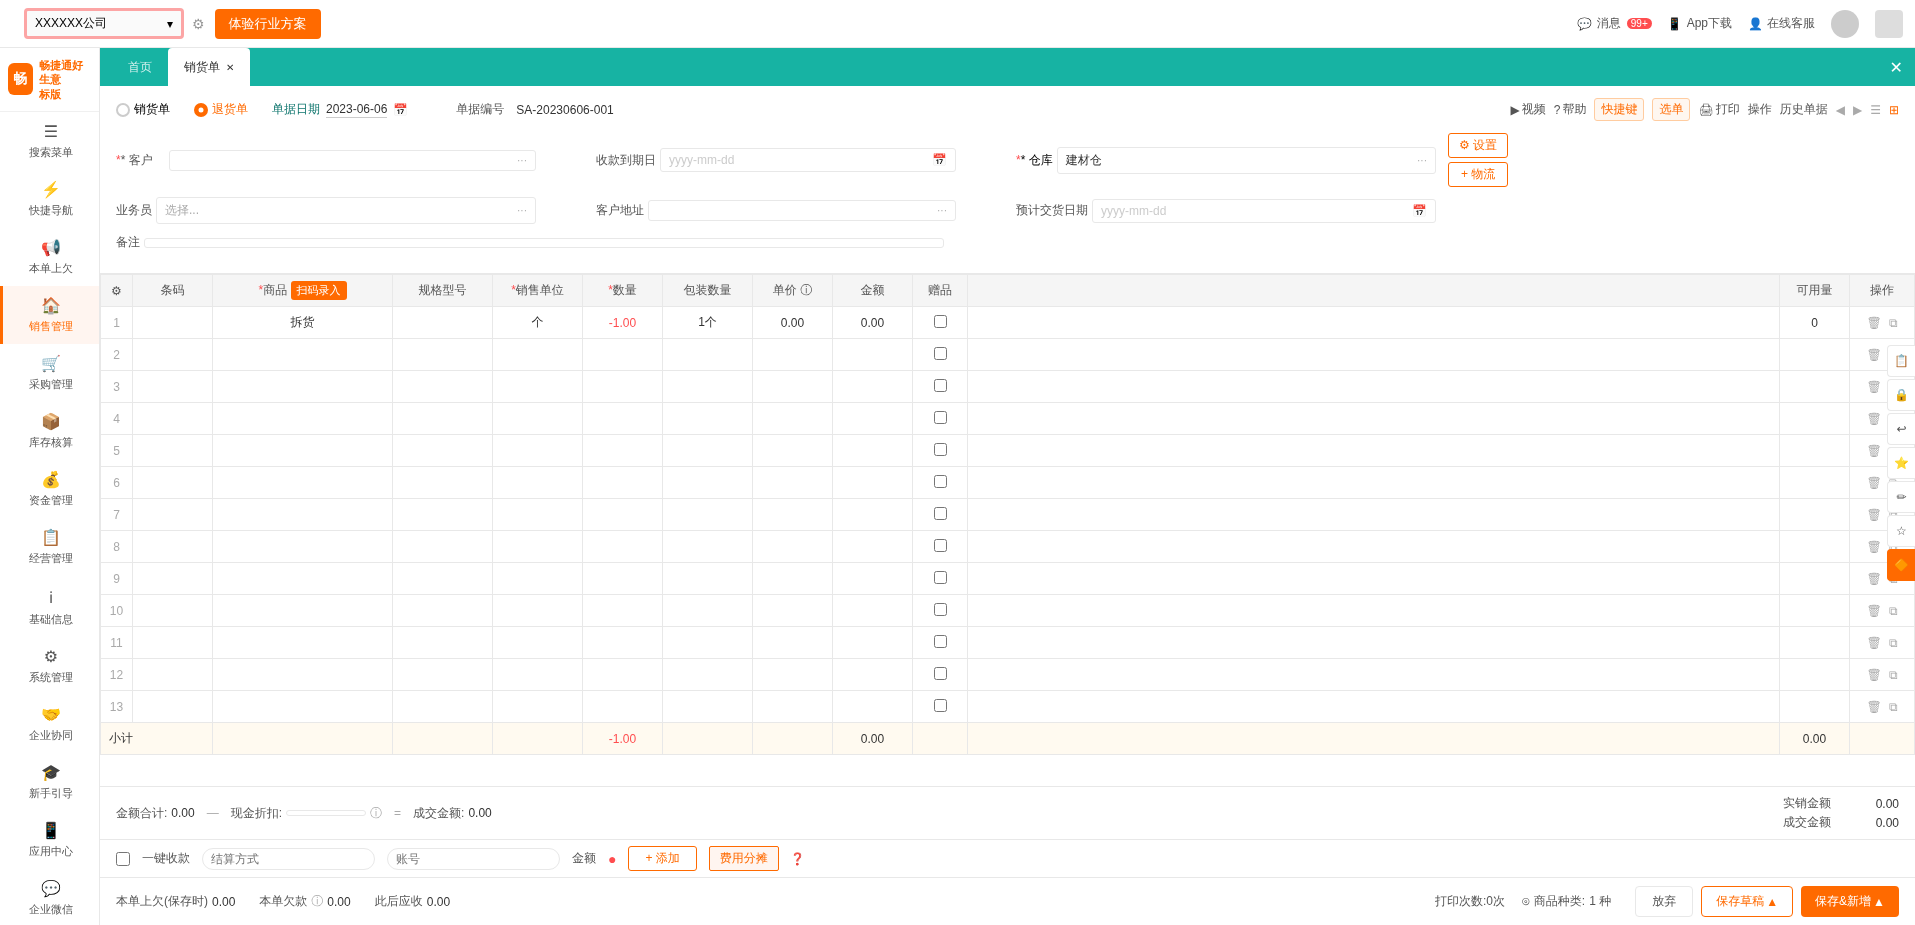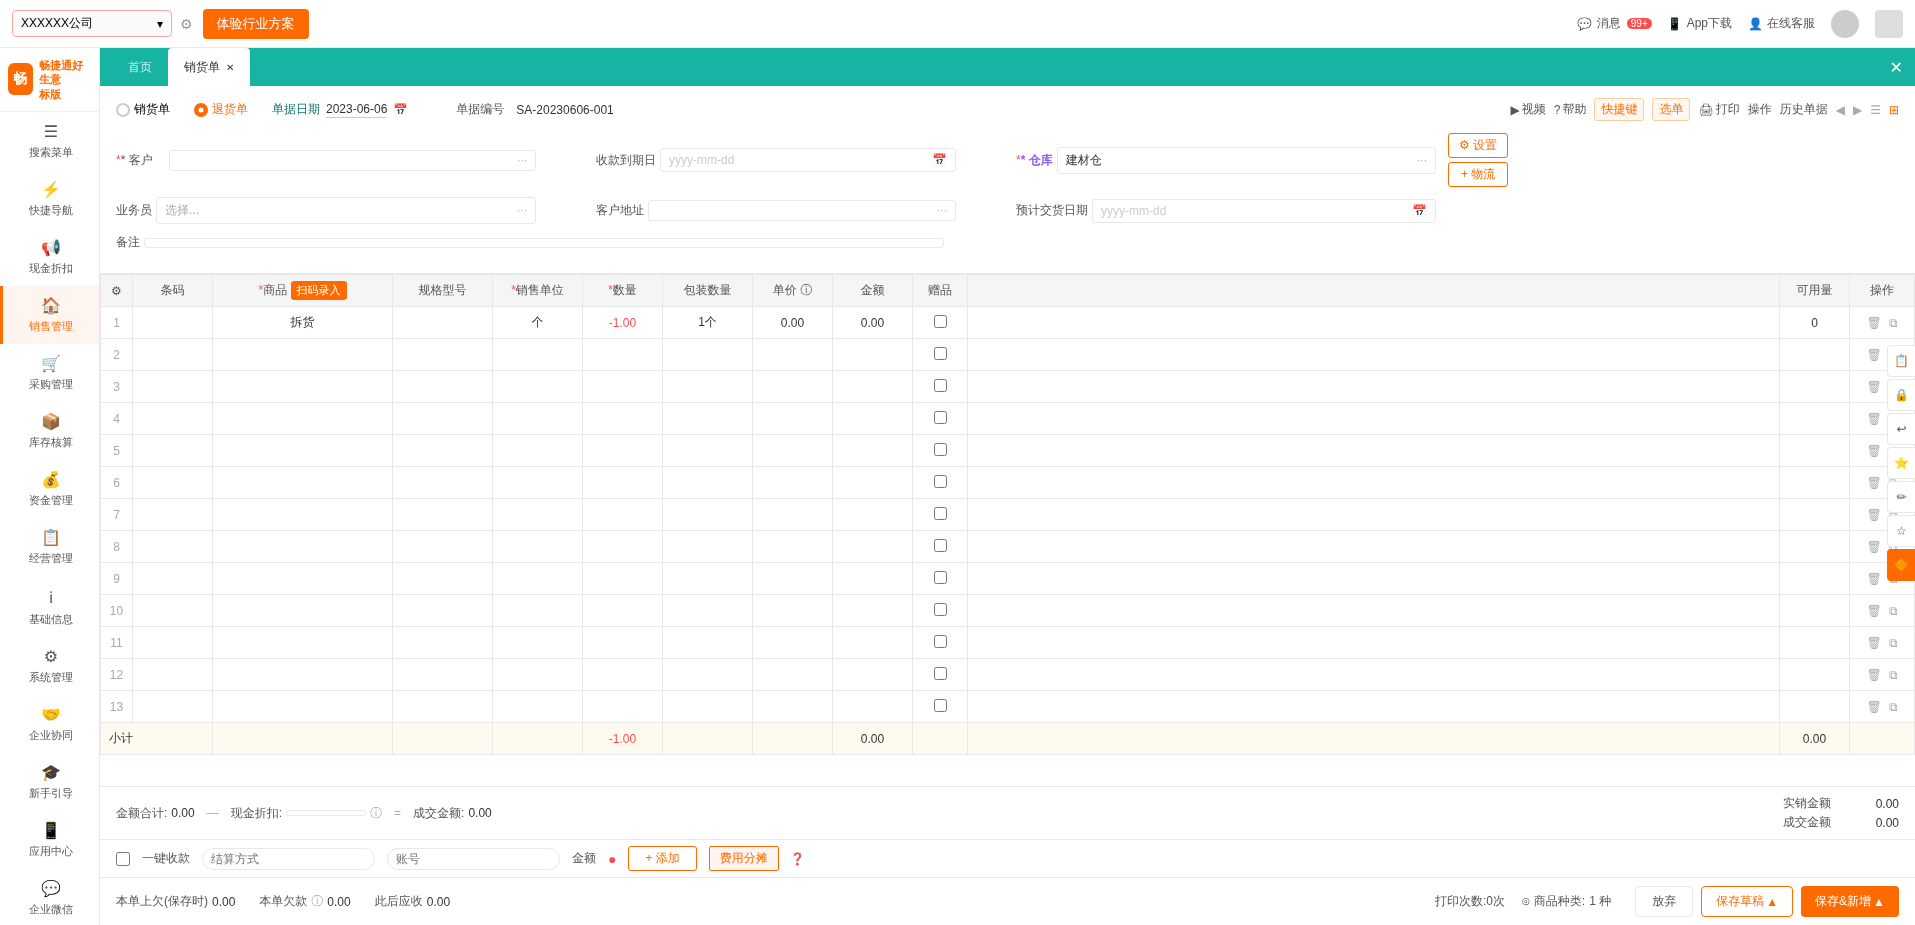--- a/index.html
+++ b/index.html
@@ -10,23 +10,24 @@
       height: 48px;
       background: #fff;
       display: flex;
       align-items: center;
       padding: 0 12px;
       border-bottom: 1px solid #e8e8e8;
       position: relative;
     }
     .company-selector {
       display: flex; align-items: center; gap: 4px;
-      border: 1px solid #fca5a5; border-radius: 4px;
+      border: 3px solid #fca5a5; border-radius: 4px;
       padding: 4px 8px; cursor: pointer; min-width: 160px;
       background: #fafafa;
+      margin-left: 12px;
     }
     .gear-icon { color: #999; margin-left: 8px; cursor: pointer; font-size: 14px; }
     .trial-btn {
       background: #ff6a00; color: #fff; border: none; border-radius: 4px;
       padding: 6px 14px; cursor: pointer; margin-left: 10px; font-size: 13px;
     }
     .top-right {
       margin-left: auto; display: flex; align-items: center; gap: 16px;
     }
     .top-right-item { display: flex; align-items: center; gap: 4px; color: #555; cursor: pointer; font-size: 12px; }
@@ -256,21 +257,21 @@
     <div class="sidebar-item">
       <span class="sidebar-icon">☰</span>
       <span class="sidebar-label">搜索菜单</span>
     </div>
     <div class="sidebar-item">
       <span class="sidebar-icon">⚡</span>
       <span class="sidebar-label">快捷导航</span>
     </div>
     <div class="sidebar-item">
       <span class="sidebar-icon">📢</span>
-      <span class="sidebar-label">现金折扣</span>
+      <span class="sidebar-label">本单上欠</span>
     </div>
     <div class="sidebar-item active">
       <span class="sidebar-icon">🏠</span>
       <span class="sidebar-label">销售管理</span>
     </div>
     <div class="sidebar-item">
       <span class="sidebar-icon">🛒</span>
       <span class="sidebar-label">采购管理</span>
     </div>
     <div class="sidebar-item">
@@ -392,21 +393,21 @@
         <div class="field-group" style="flex:1;max-width:360px;">
           <span class="field-label-plain">收款到期日</span>
           <div class="field-input" style="color:#ccc;min-width:180px;">
             <span style="color:#ccc;">yyyy-mm-dd</span>
             <span>📅</span>
           </div>
         </div>
         <div style="width:60px;"></div>
         <div class="field-group" style="flex:1;max-width:420px;">
           <span class="required-star">*</span>
-          <span class="field-label-plain" style="color:#8b5cf6;margin-right:4px;font-weight:bold;">* 仓库</span>
+          <span class="field-label-plain" style="color:#000000;margin-right:4px;">* 仓库</span>
           <div class="field-input" style="min-width:200px;">
             <span>建材仓</span>
             <span class="field-dots">···</span>
           </div>
         </div>
         <div class="right-btns" style="margin-left:12px;">
           <button class="settings-btn">⚙ 设置</button>
           <button class="logistics-btn">+ 物流</button>
         </div>
       </div>

